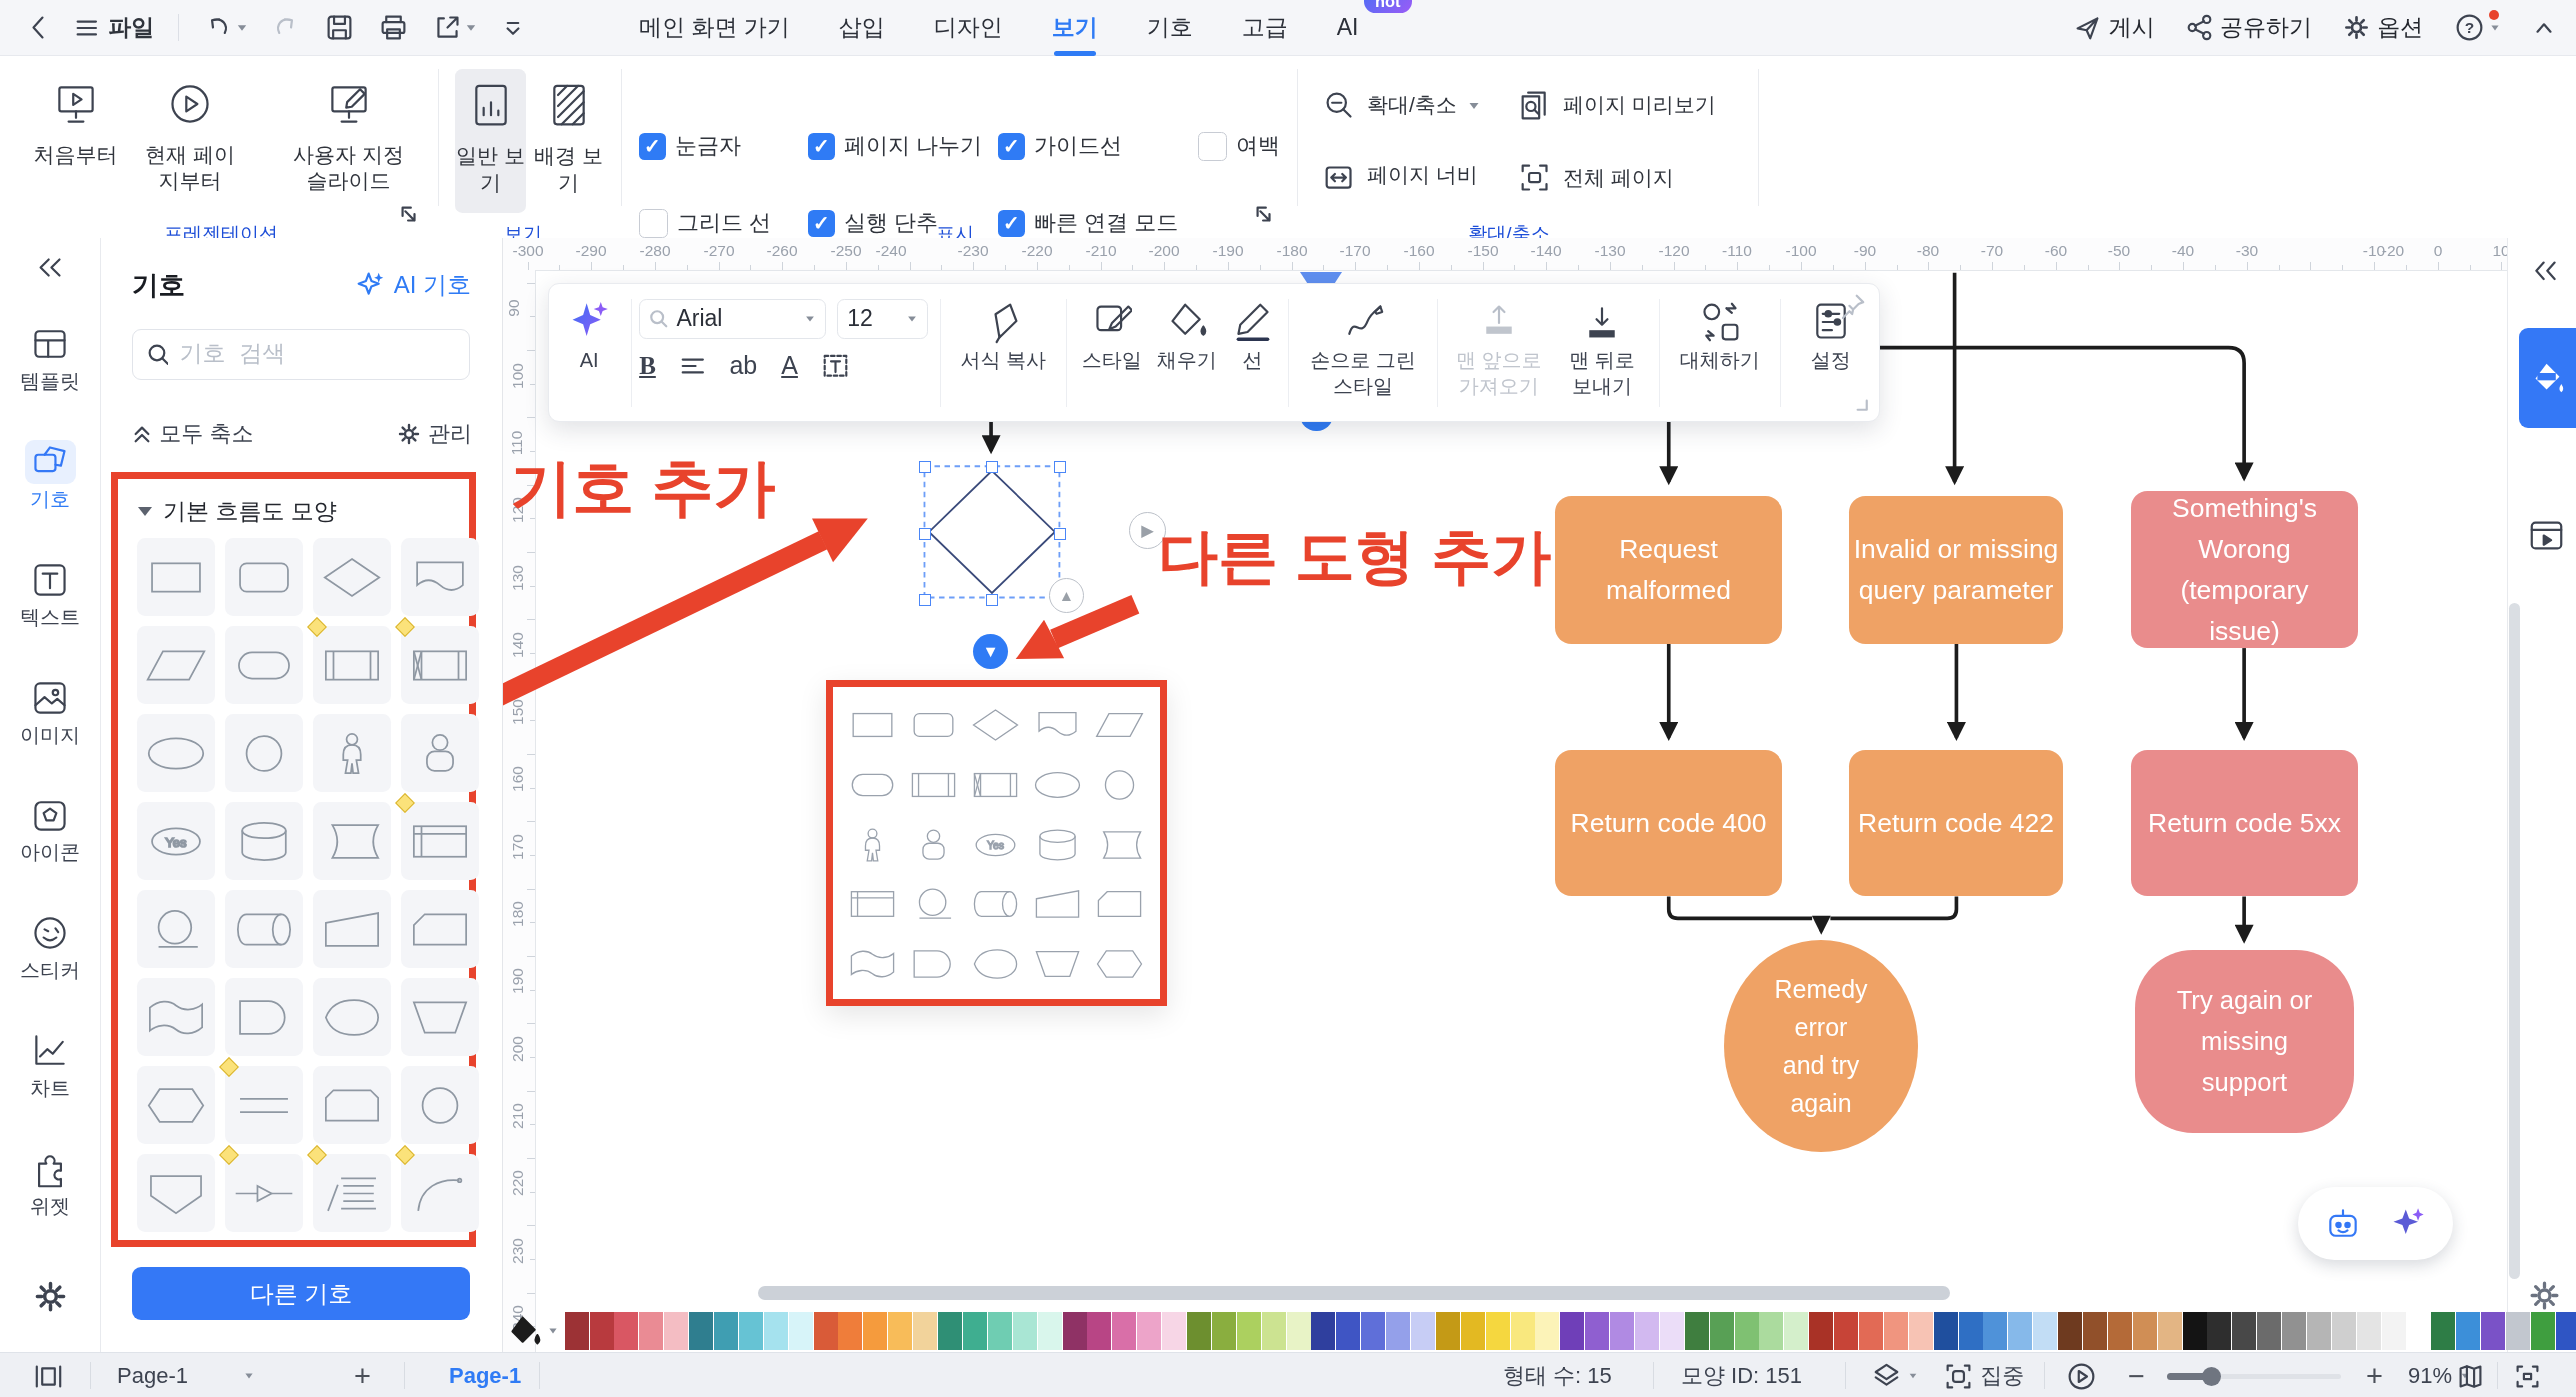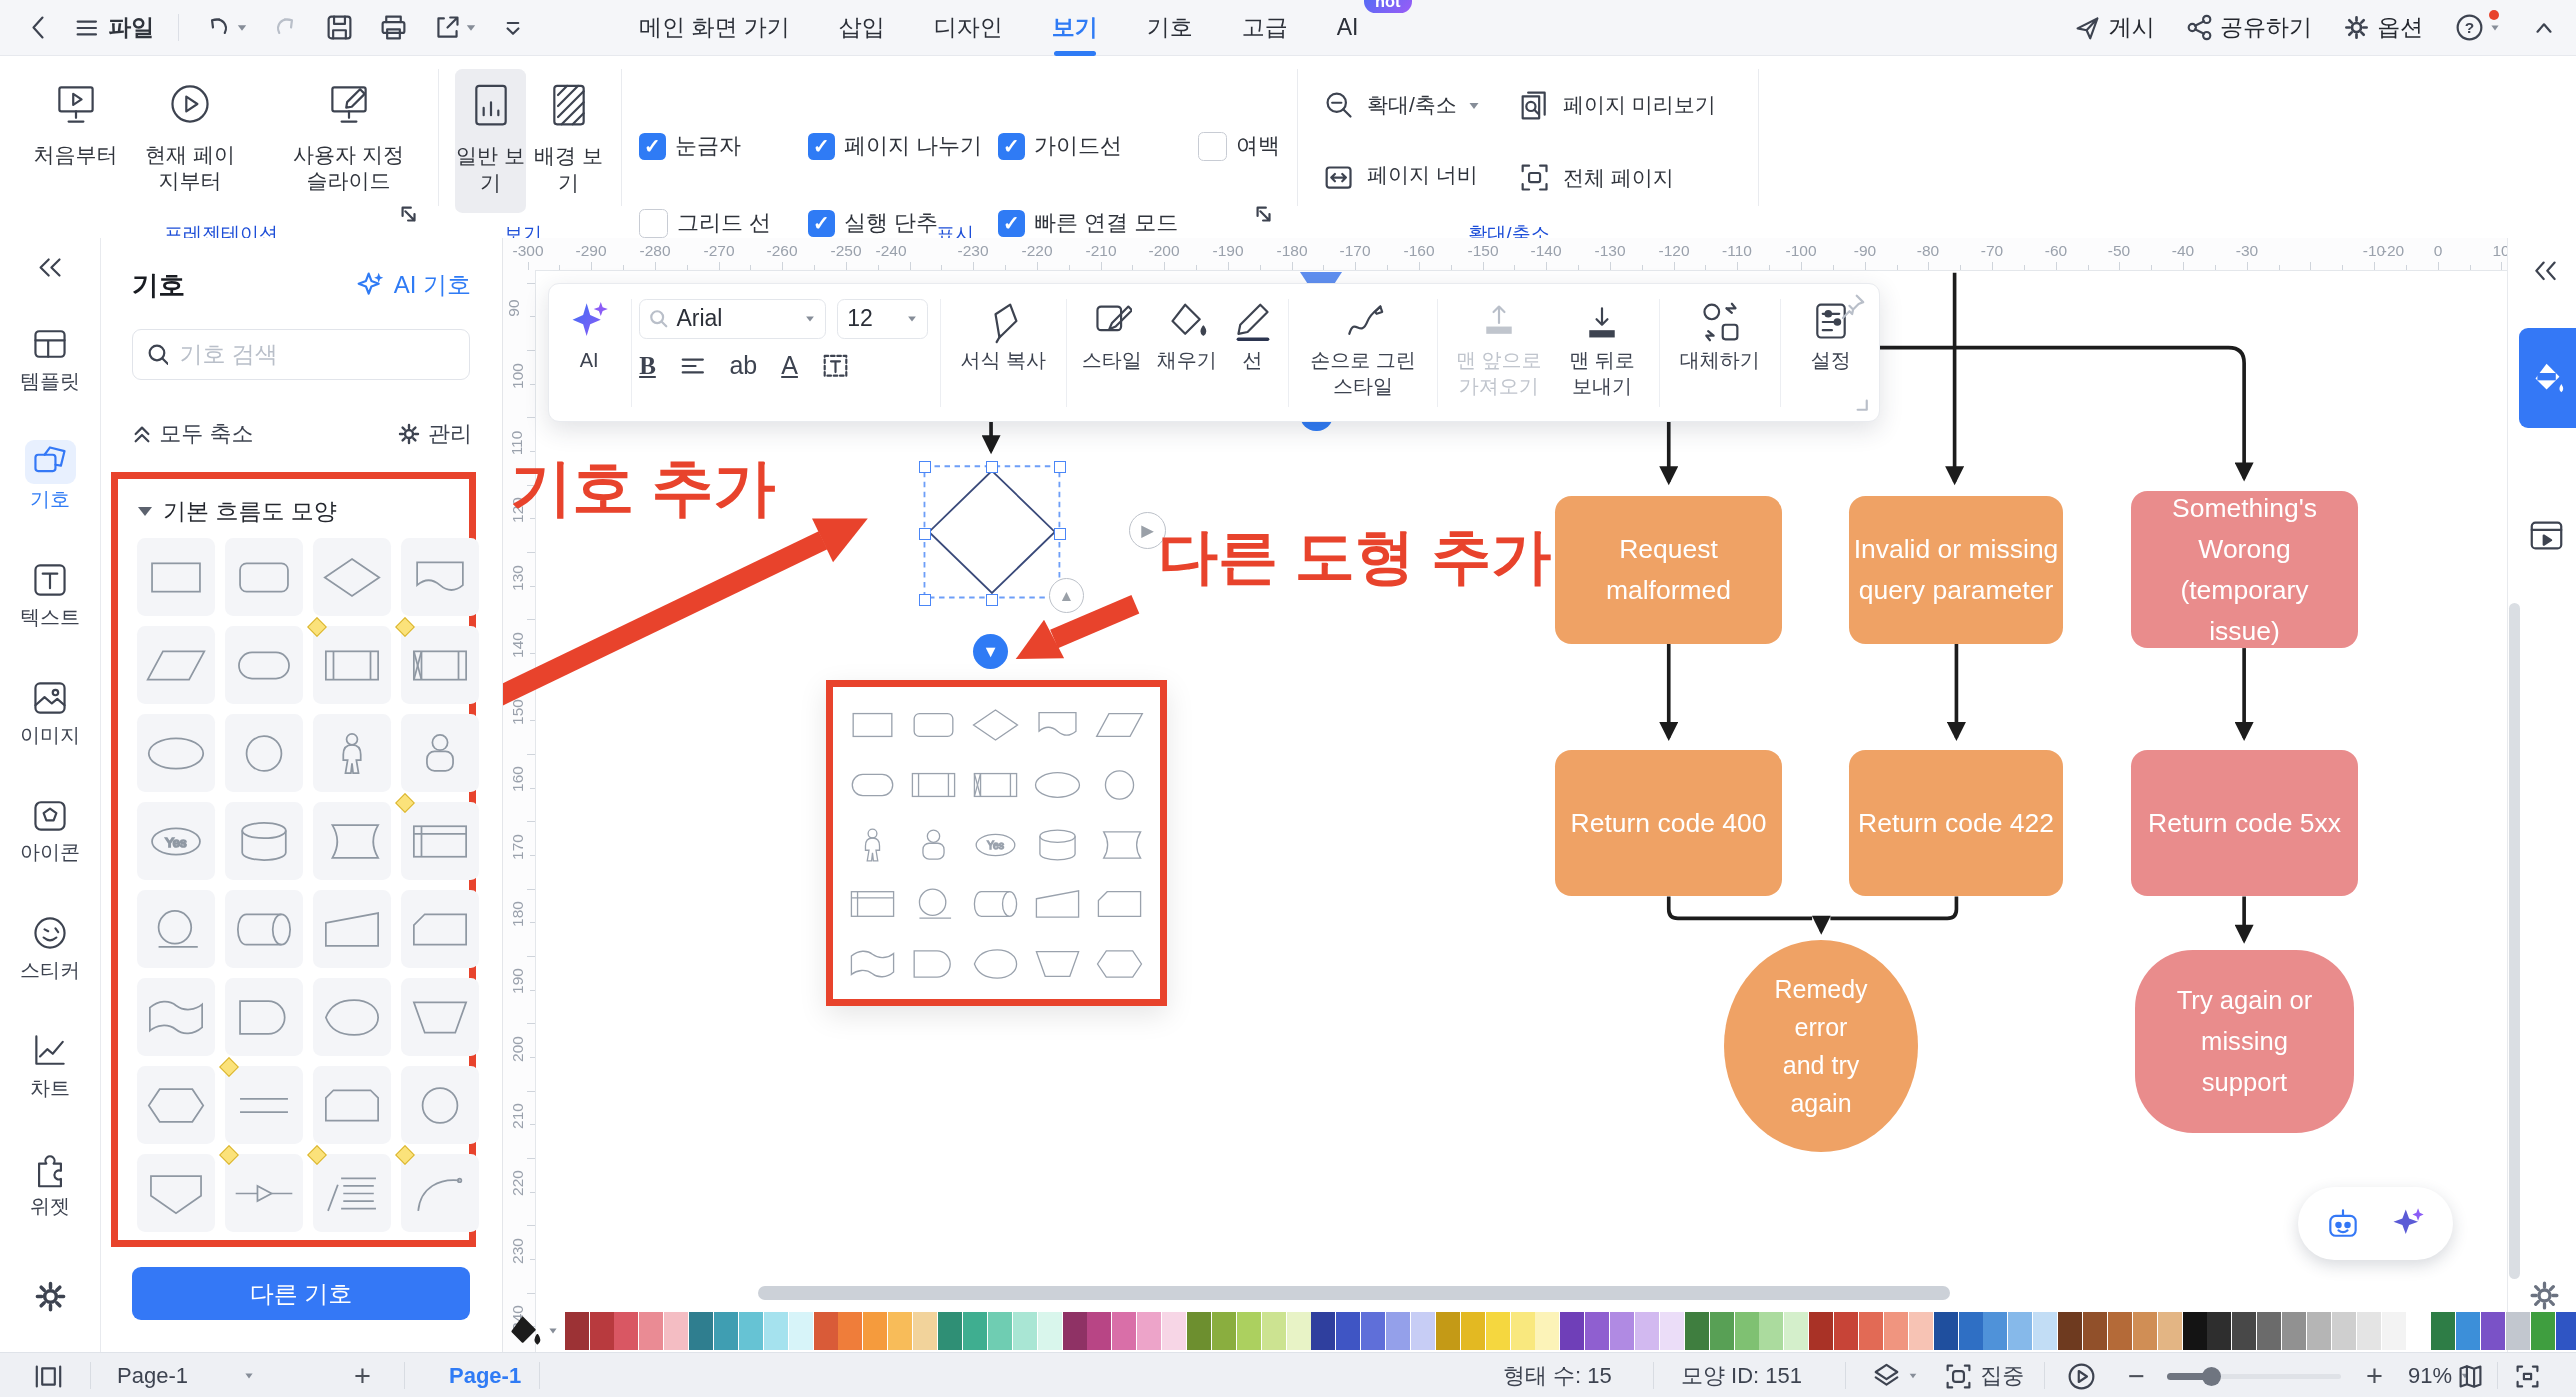--- a/index.html
+++ b/index.html
@@ -35,21 +35,21 @@
   #sidebar{position:absolute;left:0;top:238px;width:100px;height:1159px;background:#fff;border-right:0.9px solid #e8eaee;}
   .sb-item{position:absolute;left:0;width:100px;text-align:center;font-size:20px;color:#3d4350;cursor:pointer;}
   .sb-item .ibox{width:51px;height:44px;margin:0 auto 1.8px auto;display:flex;align-items:center;justify-content:center;border-radius:9px;}
   .sb-item.active{color:#2f7bf5;}
   .sb-item.active .ibox{background:#e8f0fe;}
   
   #panel{position:absolute;left:101px;top:238px;width:401px;height:1159px;background:#fff;border-right:0.9px solid #e4e6ea;}
   .p-title{position:absolute;left:31px;top:29px;font-size:26.5px;font-weight:bold;color:#191c22;}
   .p-ai{position:absolute;right:31px;top:31px;font-size:24px;color:#2f7bf5;display:flex;gap:7.3px;align-items:center;}
   .p-search{position:absolute;left:31px;top:91px;width:338px;height:51px;border:1.8px solid #e1e4ea;border-radius:9px;display:flex;align-items:center;padding:0 12.8px;gap:9px;box-sizing:border-box;}
-  .p-search input{border:none;outline:none;font-size:23px;width:100%;color:#3d4350;font-family:Liberation Sans, sans-serif;background:transparent;}
+  .p-search input{border:none;outline:none;font-size:23px;width:100%;color:#3d4350;font-family:Liberation Mono, monospace;background:transparent;}
   .p-search input::placeholder{color:#b9bfc9;}
   .p-row{position:absolute;left:31px;top:181px;width:340px;display:flex;justify-content:space-between;font-size:22px;color:#3d4350;}
   .p-row span{display:flex;align-items:center;gap:7.3px;}
   #redbox{position:absolute;left:10px;top:234px;width:365px;height:775px;border:7.3px solid #e8432c;box-sizing:border-box;}
   .p-section{position:absolute;left:37px;top:258px;font-size:23px;color:#23262d;display:flex;align-items:center;gap:11px;font-weight:bold;}
   .tri-down{width:0;height:0;border-left:7.3px solid transparent;border-right:7.3px solid transparent;border-top:9px solid #5c626e;}
   #shape-grid{position:absolute;left:36px;top:300px;width:340px;display:grid;grid-template-columns:repeat(4,78px);grid-auto-rows:78px;gap:10px;}
   .cell{background:#f4f5f8;border-radius:8.2px;position:relative;display:flex;align-items:center;justify-content:center;cursor:pointer;}
   .cell svg{stroke:#8f98a3;fill:none;stroke-width:1.6px;}
   .badge{position:absolute;top:-6.4px;left:-2.7px;width:12px;height:12px;background:#fbe27a;border:1.8px solid #d9b430;transform:rotate(45deg);}

